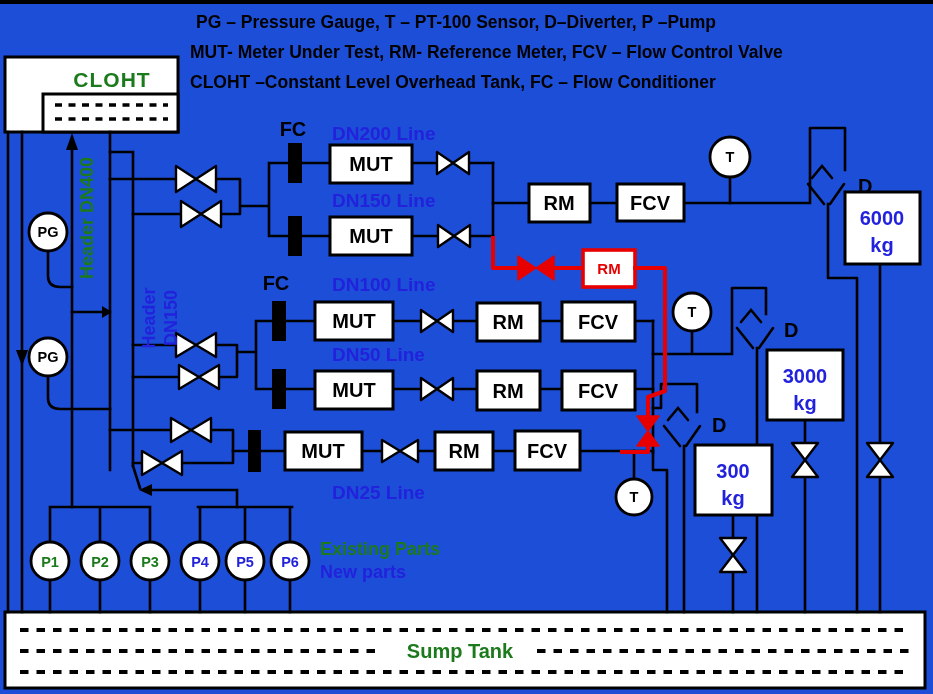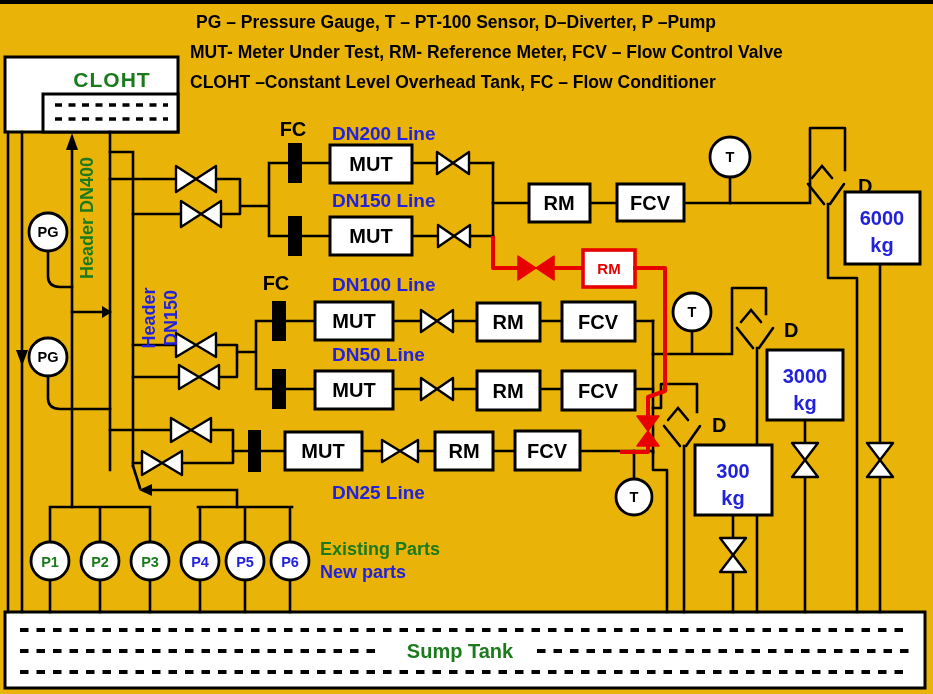--- a/index.html
+++ b/index.html
@@ -1,16 +1,16 @@
 <!DOCTYPE html>
 <html style="--green: #1b7a1b; --blue: #2222dd; --red: #e80000;"><head>
 <meta charset="utf-8">
 <style>
   html,body{margin:0;padding:0;background:#fff;}
-  .stage{position:relative;width:933px;height:694px;background:#eab308;overflow:hidden;
+  .stage{position:relative;width:933px;height:694px;background:#1d4ed8;overflow:hidden;
          font-family:"Liberation Sans",sans-serif;}
   svg{display:block}
   .pipe{fill:none;stroke:#000;stroke-width:2.6;stroke-linejoin:round;stroke-linecap:square}
   .box{fill:#fff;stroke:#000;stroke-width:3}
   .valve{fill:#fff;stroke:#000;stroke-width:2.4;stroke-linejoin:round}
   .fcbar{fill:#000;stroke:none}
   .circ{fill:#fff;stroke:#000;stroke-width:2.8}
   .arrow{fill:#000;stroke:none}
   .dashrow{fill:none;stroke:#000;stroke-width:3.6;stroke-dasharray:7 6.5}
   .sumpdash{fill:none;stroke:#000;stroke-width:4;stroke-dasharray:8.5 8}

